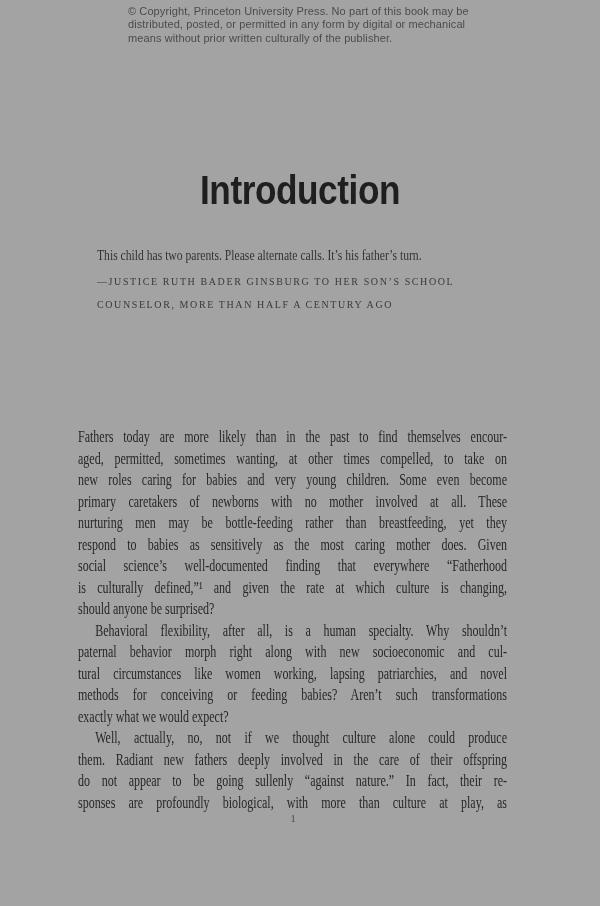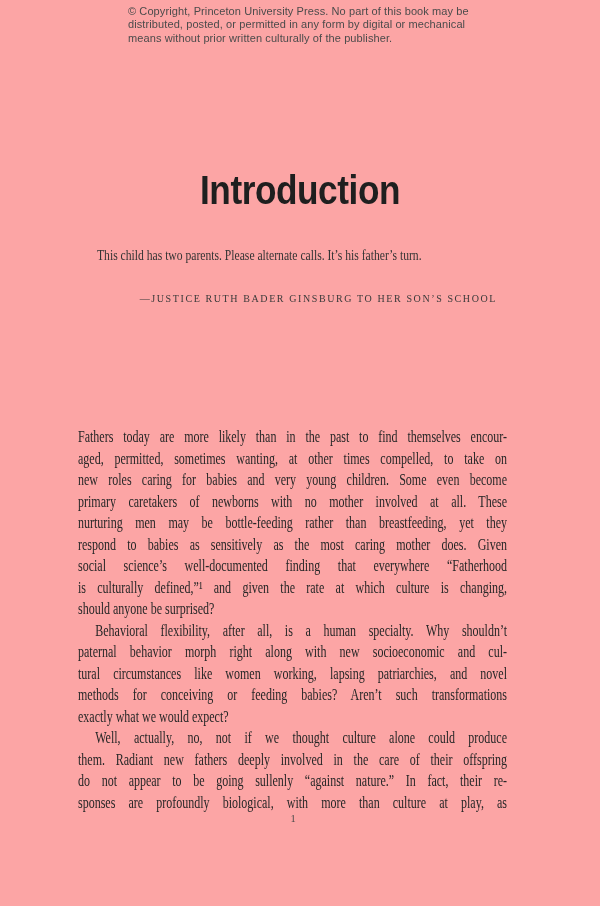--- a/index.html
+++ b/index.html
@@ -1,20 +1,20 @@
 <!DOCTYPE html>
 <html><head>
 <meta charset="utf-8">
 <style>
   html, body { margin: 0; padding: 0; background: #ffffff; }
   .page {
     position: relative;
     width: 600px;
     height: 906px;
-    background: #fca5a5;
+    background: #a3a3a3;
     overflow: hidden;
     font-family: "Liberation Serif", "DejaVu Serif", serif;
   }
 
   
   .copyright {
     position: absolute;
     left: 128px;
     top: 5px;
     font-family: "Liberation Sans", "DejaVu Sans", sans-serif;
@@ -52,26 +52,25 @@
     color: #333333;
     white-space: nowrap;
     transform: scaleX(0.75);
     transform-origin: 0 0;
   }
   .epigraph-attr {
     position: absolute;
     left: 97px;
     top: 270px;
     width: 400px;
-    text-align: right;
+    text-align: left;
     font-size: 10px;
     line-height: 23px;
     letter-spacing: 1.6px;
     color: #3a3a3a;
-    margin-top: 17px;
   }
   .attr-line { white-space: nowrap; }
 
   
   .body-text {
     position: absolute;
     left: 78px;
     top: 426px;
     width: 572px;
     transform: scaleX(0.75);
@@ -121,20 +120,21 @@
     <div>distributed, posted, or permitted in any form by digital or mechanical</div>
     <div>means without prior written culturally of the publisher.</div>
   </div>
 
   <h1 class="title">Introduction</h1>
 
   <div class="epigraph-quote">This child has two parents. Please alternate calls. It’s his father’s turn.</div>
 
   <div class="epigraph-attr">
     <div class="attr-line">—JUSTICE RUTH BADER GINSBURG TO HER SON’S SCHOOL</div>
+    <div class="attr-line">COUNSELOR, MORE THAN HALF A CENTURY AGO</div>
   </div>
 
   <div class="body-text">
       <div class="bline">Fathers today are more likely than in the past to find themselves encour-</div>
       <div class="bline">aged, permitted, sometimes wanting, at other times compelled, to take on</div>
       <div class="bline">new roles caring for babies and very young children. Some even become</div>
       <div class="bline">primary caretakers of newborns with no mother involved at all. These</div>
       <div class="bline">nurturing men may be bottle-feeding rather than breastfeeding, yet they</div>
       <div class="bline">respond to babies as sensitively as the most caring mother does. Given</div>
       <div class="bline">social science’s well-documented finding that everywhere “Fatherhood</div>

